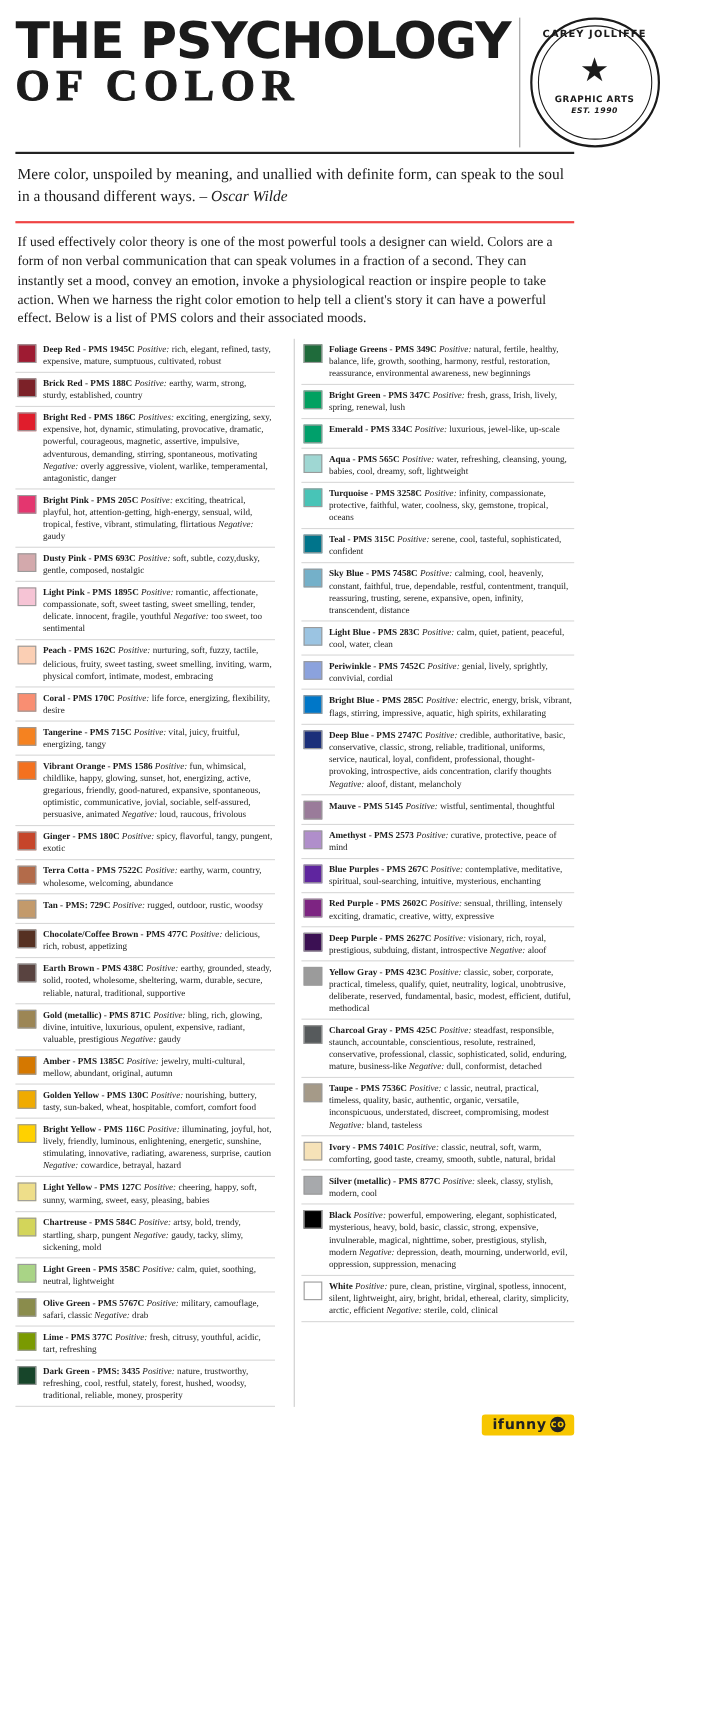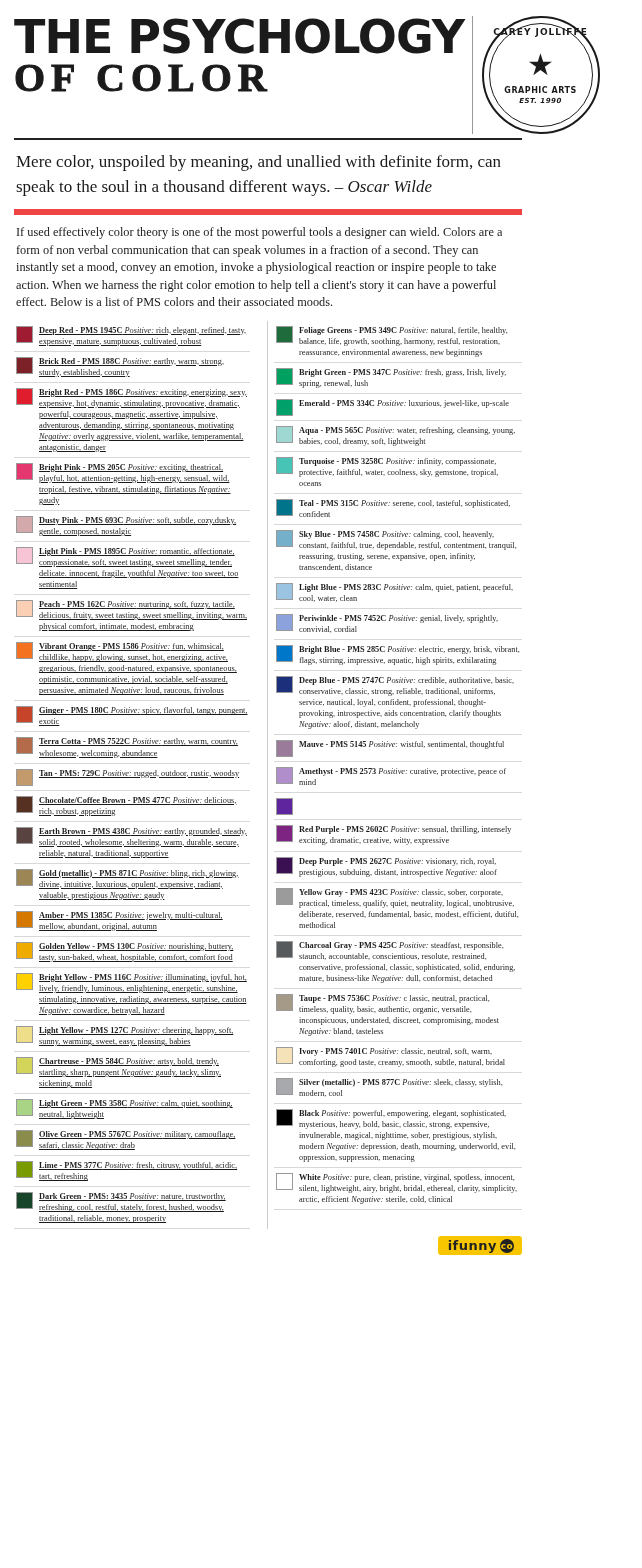--- a/index.html
+++ b/index.html
@@ -72,39 +72,39 @@
     font-family: "DejaVu Sans", sans-serif;
     font-size: 8px; font-weight: bold; letter-spacing: .5px; margin-top: 6px;
   }
   .logo-bot {
     font-family: "DejaVu Sans", sans-serif;
     font-size: 7px; font-weight: bold; letter-spacing: .5px; margin-top: 2px; font-style: italic;
   }
 
   
   .quote {
-    font-size: 17px;
+    font-size: 14px;
     line-height: 1.45;
     padding: 10px 2px 10px 2px;
-    border-bottom: 6px solid #ef4444;
+    border-bottom: 2px solid #ef4444;
   }
   .quote .author { font-style: italic; }
 
   
   .intro {
     font-size: 12.3px;
     line-height: 1.42;
     padding: 9px 2px 9px 2px;
     text-align: left;
   }
 
   
   .columns { display: flex; gap: 0px; }
   .col { width: 50%; }
-  .col.left { border-right: 1px solid #cccccc; padding-right: 17px; text-decoration: underline; }
+  .col.left { border-right: 1px solid #cccccc; padding-right: 17px; }
   .col.right { padding-left: 6px; }
 
   .entry {
     display: flex;
     align-items: flex-start;
     border-bottom: 1px solid #d8d8d8;
     padding: 4px 0 4px 0;
     min-height: 26px;
   }
   .swatch {
@@ -200,20 +200,28 @@
         </div>
         <div class="entry">
           <div class="swatch" style="background: rgb(246, 196, 213);"></div>
           <div class="etext"><b>Light Pink - PMS 1895C</b><i> Positive:</i><span> romantic, affectionate, compassionate, soft, sweet tasting, sweet smelling, tender, delicate. innocent, fragile, youthful</span><i> Negative:</i><span> too sweet, too sentimental</span></div>
         </div>
         <div class="entry">
           <div class="swatch" style="background: rgb(251, 207, 180);"></div>
           <div class="etext"><b>Peach - PMS 162C</b><i> Positive:</i><span> nurturing, soft, fuzzy, tactile, delicious, fruity, sweet tasting, sweet smelling, inviting, warm, physical comfort, intimate, modest, embracing</span></div>
         </div>
         <div class="entry">
+          <div class="swatch" style="background: rgb(249, 142, 114);"></div>
+          <div class="etext"><b>Coral - PMS 170C</b><i> Positive:</i><span> life force, energizing, flexibility, desire</span></div>
+        </div>
+        <div class="entry">
+          <div class="swatch" style="background: rgb(245, 130, 32);"></div>
+          <div class="etext"><b>Tangerine - PMS 715C</b><i> Positive:</i><span> vital, juicy, fruitful, energizing, tangy</span></div>
+        </div>
+        <div class="entry">
           <div class="swatch" style="background: rgb(244, 113, 31);"></div>
           <div class="etext"><b>Vibrant Orange - PMS 1586</b><i> Positive:</i><span> fun, whimsical, childlike, happy, glowing, sunset, hot, energizing, active, gregarious, friendly, good-natured, expansive, spontaneous, optimistic, communicative, jovial, sociable, self-assured, persuasive, animated</span><i> Negative:</i><span> loud, raucous, frivolous</span></div>
         </div>
         <div class="entry">
           <div class="swatch" style="background: rgb(198, 69, 42);"></div>
           <div class="etext"><b>Ginger - PMS 180C</b><i> Positive:</i><span> spicy, flavorful, tangy, pungent, exotic</span></div>
         </div>
         <div class="entry">
           <div class="swatch" style="background: rgb(179, 107, 74);"></div>
           <div class="etext"><b>Terra Cotta - PMS 7522C</b><i> Positive:</i><span> earthy, warm, country, wholesome, welcoming, abundance</span></div>
@@ -319,20 +327,21 @@
         <div class="entry">
           <div class="swatch" style="background: rgb(154, 123, 154);"></div>
           <div class="etext"><b>Mauve - PMS 5145</b><i> Positive:</i><span> wistful, sentimental, thoughtful</span></div>
         </div>
         <div class="entry">
           <div class="swatch" style="background: rgb(176, 142, 203);"></div>
           <div class="etext"><b>Amethyst - PMS 2573</b><i> Positive:</i><span> curative, protective, peace of mind</span></div>
         </div>
         <div class="entry">
           <div class="swatch" style="background: rgb(95, 37, 159);"></div>
+          <div class="etext"><b>Blue Purples - PMS 267C</b><i> Positive:</i><span> contemplative, meditative, spiritual, soul-searching, intuitive, mysterious, enchanting</span></div>
         </div>
         <div class="entry">
           <div class="swatch" style="background: rgb(125, 36, 130);"></div>
           <div class="etext"><b>Red Purple - PMS 2602C</b><i> Positive:</i><span> sensual, thrilling, intensely exciting, dramatic, creative, witty, expressive</span></div>
         </div>
         <div class="entry">
           <div class="swatch" style="background: rgb(59, 16, 83);"></div>
           <div class="etext"><b>Deep Purple - PMS 2627C</b><i> Positive:</i><span> visionary, rich, royal, prestigious, subduing, distant, introspective</span><i> Negative:</i><span> aloof</span></div>
         </div>
         <div class="entry">

